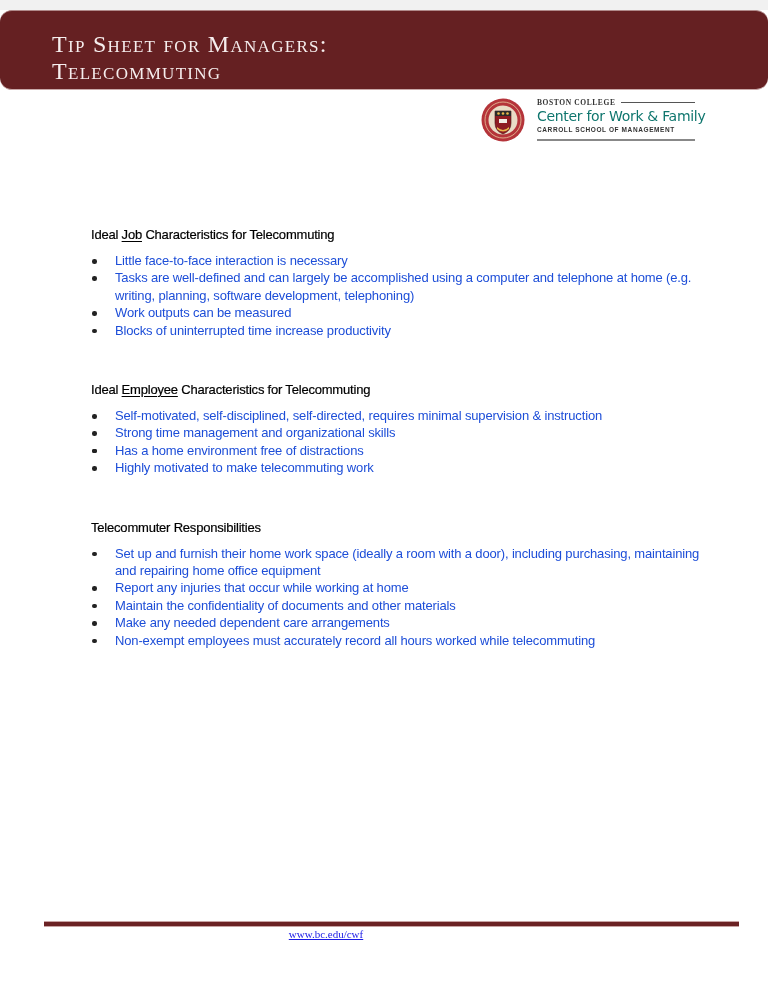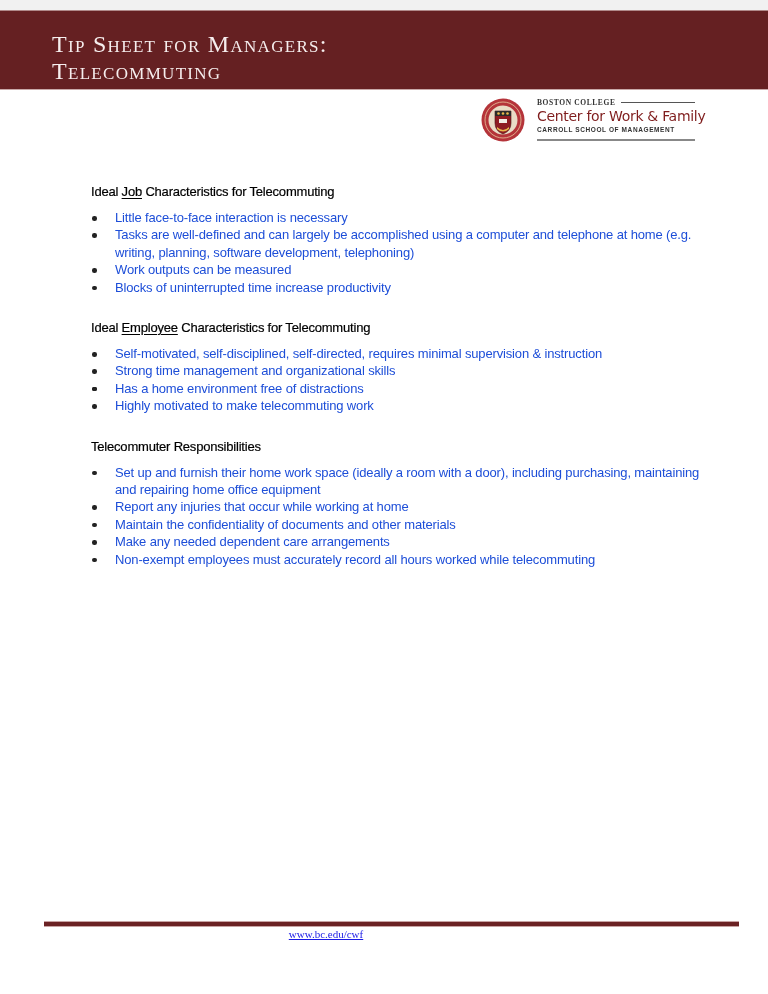--- a/index.html
+++ b/index.html
@@ -22,20 +22,21 @@
       background: #f1f1f1;
     }
     .banner {
       position: absolute;
       left: 0; top: 10px;
       width: 768px; height: 80px;
       background: #652022;
       border-top: 1px solid #b08a8a;
       border-bottom: 1px solid #c9a9a9;
       box-sizing: border-box;
+      border-radius: 12px;
     }
     .banner-title {
       position: absolute;
       left: 52px;
       top: 20px;
       font-family: "Liberation Serif", "DejaVu Serif", serif;
       font-variant: small-caps;
       color: #f6eeee;
       font-size: 24px;
       line-height: 27px;
@@ -74,21 +75,21 @@
     }
     .logo-top .rule {
       flex: 1;
       height: 1px;
       background: #555;
       margin-left: 5px;
     }
     .logo-main {
       font-family: "DejaVu Sans", sans-serif;
       font-size: 14px;
-      color: #7f1d1d;
+      color: #0f766e;
       line-height: 17px;
       letter-spacing: -0.3px;
       white-space: nowrap;
     }
     .logo-sub {
       font-family: "Liberation Sans", sans-serif;
       font-size: 6.5px;
       font-weight: bold;
       letter-spacing: 0.6px;
       color: #333;
@@ -101,20 +102,21 @@
     }
 
     .content {
       position: absolute;
       left: 91px;
       top: 184px;
       width: 620px;
     }
     .section {
       margin-bottom: 24px;
+      margin-top: 43px;
     }
     .section-heading {
       font-size: 13px;
       font-weight: normal;
       color: #000;
       margin: 0 0 9px 0;
       line-height: 16px;
       letter-spacing: -0.2px;
       -webkit-text-stroke: 0.2px #000;
     }

